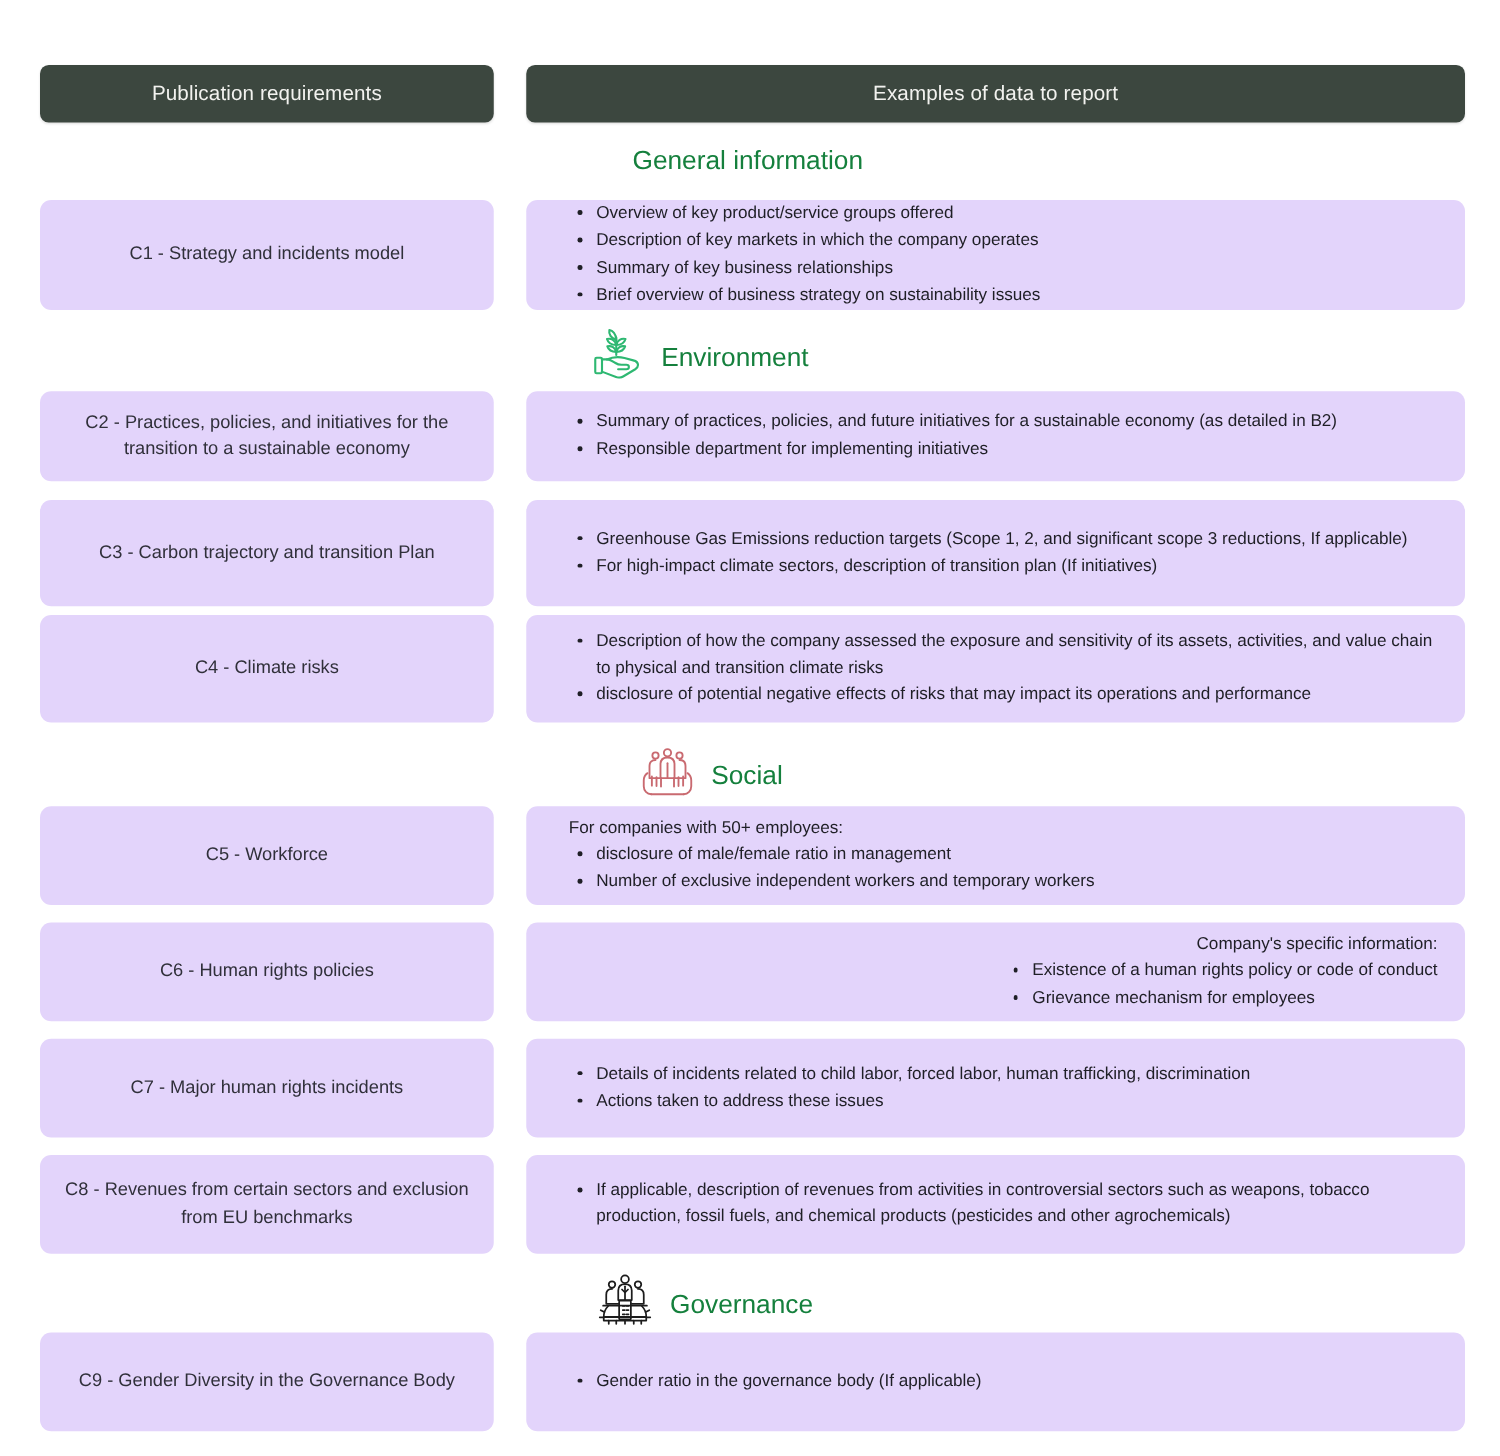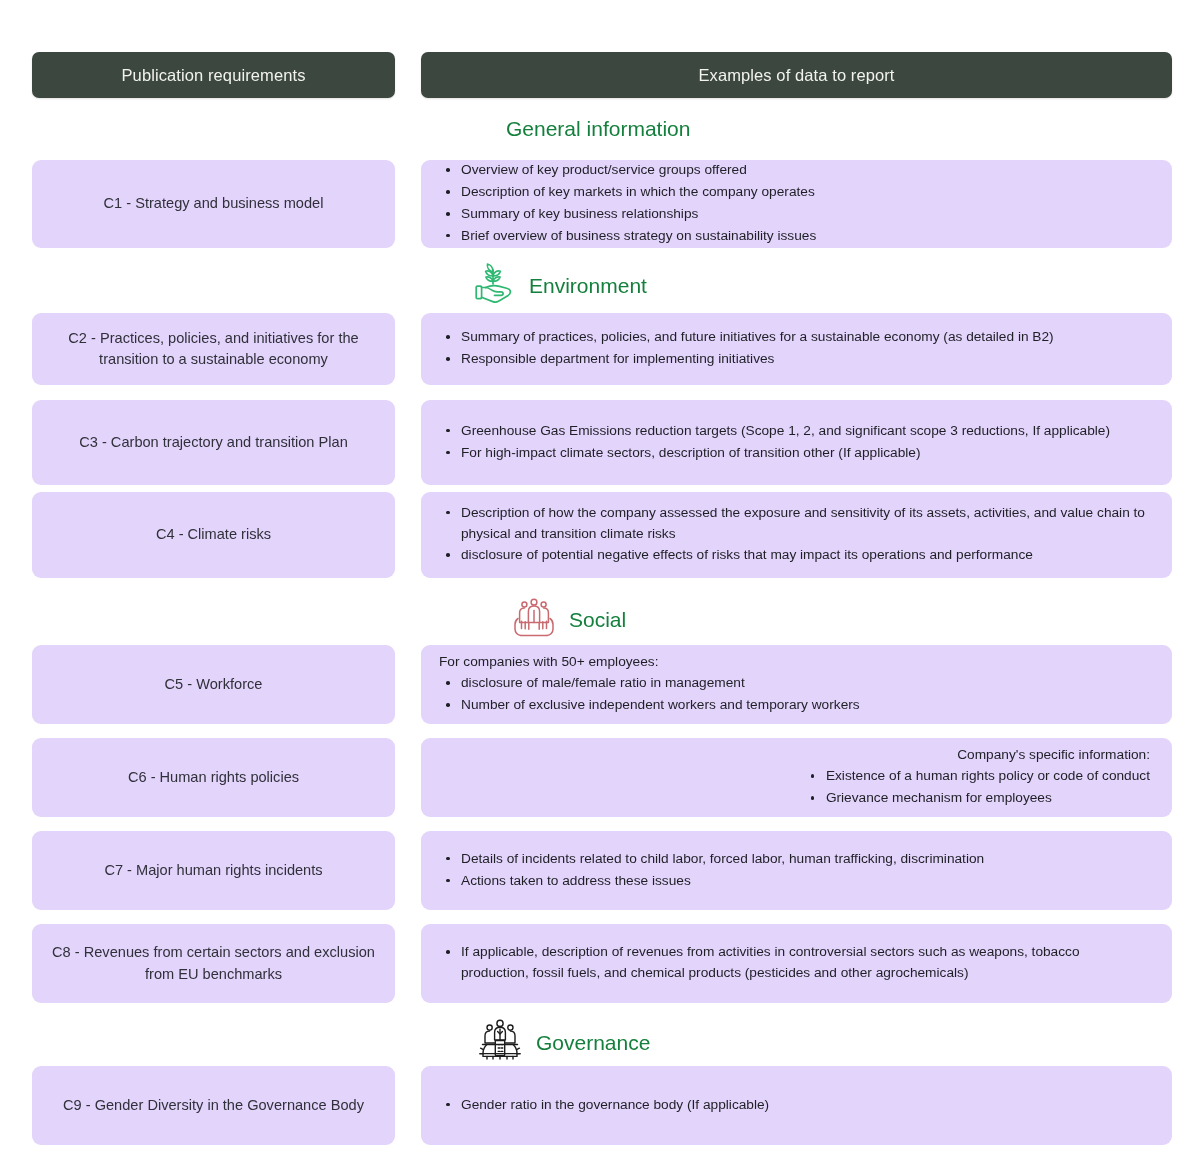--- a/index.html
+++ b/index.html
@@ -69,21 +69,21 @@
     justify-content: center;
     text-align: center;
     padding: 6px 20px;
     font-size: 14.6px;
     line-height: 1.45;
     color: #30303a;
   }
   .card-right {
     left: 421px;
     width: 751px;
-    padding: 11px 22px 11px 16px;
+    padding: 11px 22px 11px 32px;
     display: flex;
     flex-direction: column;
     justify-content: center;
   }
   .intro-line {
     font-size: 13.7px;
     line-height: 1.5;
     color: #1f1f26;
     margin: 0 0 1px 0;
     padding-left: 2px;
@@ -122,21 +122,21 @@
   <div class="header-pill header-right">
     <span>Examples of data to report</span>
   </div>
 </div>
 
 <div class="section-head" style="left:506px; top:118px;">
   <span class="sec-label">General information</span>
 </div>
 
 <div class="card card-left" style="top:160px; height:88px;">
-  <span>C1 - Strategy and business model</span>
+  <span>C1 - Strategy and incidents model</span>
 </div>
 <div class="card card-right" style="top:160px; height:88px;">
   <ul class="bullets">
     <li>Overview of key product/service groups offered</li>
     <li>Description of key markets in which the company operates</li>
     <li>Summary of key business relationships</li>
     <li>Brief overview of business strategy on sustainability issues</li>
   </ul>
 </div>
 
@@ -166,21 +166,21 @@
     <li>Responsible department for implementing initiatives</li>
   </ul>
 </div>
 
 <div class="card card-left" style="top:400px; height:85px;">
   <span>C3 - Carbon trajectory and transition Plan</span>
 </div>
 <div class="card card-right" style="top:400px; height:85px;">
   <ul class="bullets">
     <li>Greenhouse Gas Emissions reduction targets (Scope 1, 2, and significant scope 3 reductions, If applicable)</li>
-    <li>For high-impact climate sectors, description of transition other (If applicable)</li>
+    <li>For high-impact climate sectors, description of transition plan (If initiatives)</li>
   </ul>
 </div>
 
 <div class="card card-left" style="top:492px; height:86px;">
   <span>C4 - Climate risks</span>
 </div>
 <div class="card card-right" style="top:492px; height:86px;">
   <ul class="bullets">
     <li>Description of how the company assessed the exposure and sensitivity of its assets, activities, and value chain to physical and transition climate risks</li>
     <li>disclosure of potential negative effects of risks that may impact its operations and performance</li>

